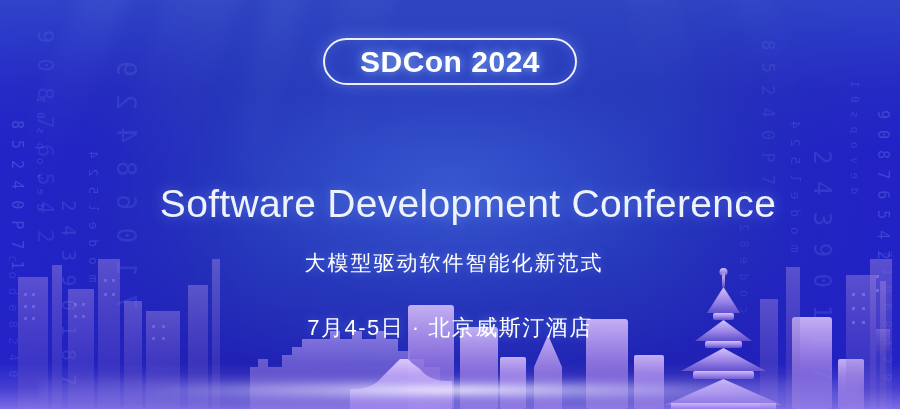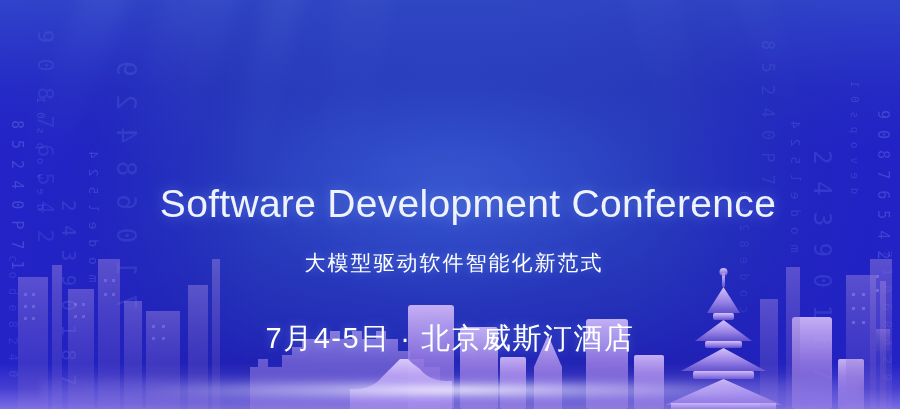--- a/index.html
+++ b/index.html
@@ -170,25 +170,24 @@
     color: #ffffff;
     letter-spacing: 2px;
     text-shadow: 0 0 10px rgba(150,195,255,0.4);
     padding-left: 8px;
   }
 
   .datevenue {
     position: absolute;
     left: 0; right: 0;
     top: 313px;
-    font-size: 29px;
+    font-size: 22px;
     color: #ffffff;
     letter-spacing: 1.5px;
     text-shadow: 0 0 10px rgba(150,195,255,0.4);
-    margin-top: 6px;
   }
 </style>
 </head>
 <body>
 
 <div id="banner">
 
   <div class="bg-base"></div>
   <div class="bg-center-glow"></div>
   <div class="bg-edge-left"></div>
@@ -336,20 +335,23 @@
           <rect x="876" y="30" width="3" height="3"></rect>
       </g>
     </svg>
 
     <div class="bottom-haze"></div>
     <div class="horizon-glow"></div>
   </div>
 
   <div class="content">
 
+    <div class="pill">
+      <span class="pill-text">SDCon 2024</span>
+    </div>
 
 
     <div class="title-en">Software Development Conference</div>
 
     <div class="tagline">大模型驱动软件智能化新范式</div>
 
     <div class="datevenue">7月4-5日 · 北京威斯汀酒店</div>
 
   </div>
 </div>

